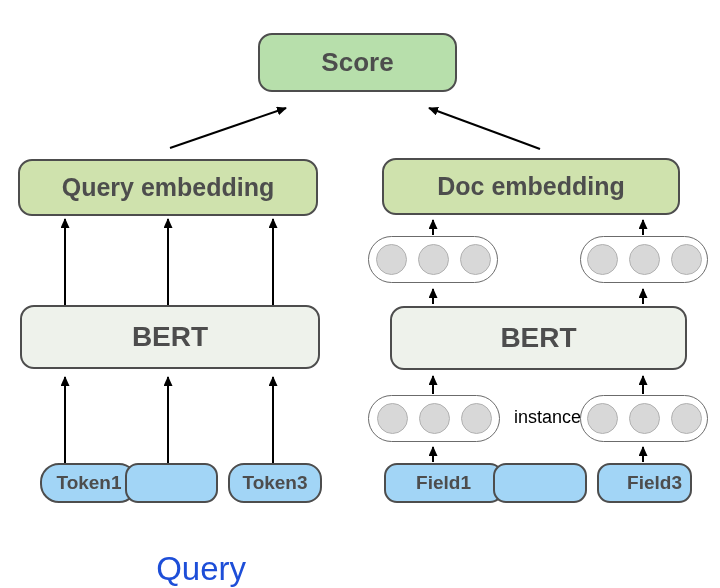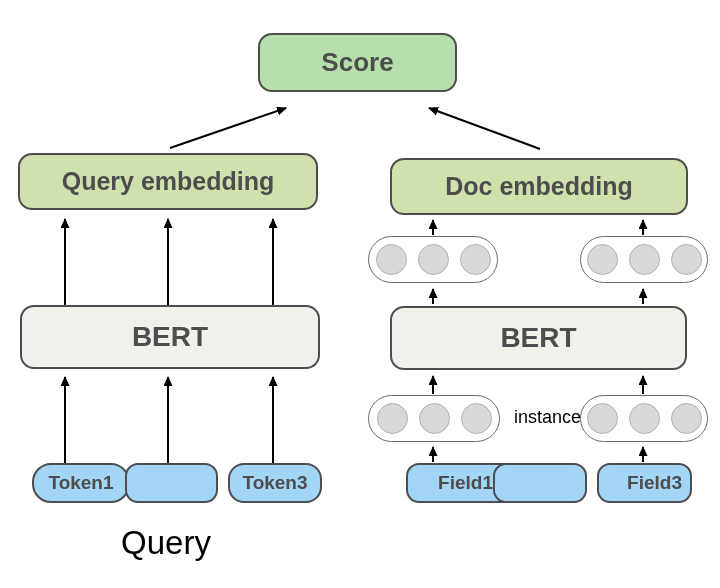--- a/index.html
+++ b/index.html
@@ -17,33 +17,33 @@
   .box {
     position:absolute;
     box-sizing:border-box;
     border:2px solid var(--border,#4d4d4d);
     display:flex; align-items:center; justify-content:center;
     font-weight:bold;
     color:#4d4d4d;
     background:#fff;
   }
   #score-box   { left:258px; top:13px;  width:199px; height:59px; border-radius:14px; background:var(--score-fill,#b7dfab); font-size:26px; }
-  #q-emb-box   { left:18px;  top:133px; width:300px; height:57px; border-radius:14px; background:var(--embedding-fill,#cfe2ad); font-size:25px; }
+  #q-emb-box   { left:18px;  top:139px; width:300px; height:57px; border-radius:14px; background:var(--embedding-fill,#cfe2ad); font-size:25px; }
   #q-bert-box  { left:20px;  top:285px; width:300px; height:64px; border-radius:14px; background:var(--bert-fill,#eef2eb); font-size:28px; }
-  #d-emb-box   { left:390px; top:138px; width:298px; height:57px; border-radius:14px; background:var(--embedding-fill,#cfe2ad); font-size:25px; }
+  #d-emb-box   { left:382px; top:138px; width:298px; height:57px; border-radius:14px; background:var(--embedding-fill,#cfe2ad); font-size:25px; }
   #d-bert-box  { left:390px; top:286px; width:297px; height:64px; border-radius:14px; background:var(--bert-fill,#eef2eb); font-size:28px; }
   .chip {
     top:443px; height:40px; border-radius:13px;
     background:var(--token-fill,#a2d5f6);
     font-size:19px;
   }
-  #tok1-box { left:32px;  width:98px;border-radius:19px; }
+  #tok1-box { left:40px;  width:98px;border-radius:19px; }
   #tok2-box { left:125px; width:93px; }
   #tok3-box { left:228px; width:94px;border-radius:16px; }
-  #f1-box   { left:406px; width:119px;text-align:right; }
+  #f1-box   { left:384px; width:119px;text-align:right; }
   #f2-box   { left:493px; width:94px; }
   #f3-box   { left:597px; width:95px;padding-left:20px; }
   .pill {
     position:absolute;
     box-sizing:border-box;
     height:47px; border-radius:24px;
     border:1.5px solid var(--pill-border,#6b6b6b);
     background:#ffffff;
     display:flex; align-items:center; justify-content:center;
     gap:11px;
@@ -56,22 +56,22 @@
     width:31px; height:31px; border-radius:50%;
     box-sizing:border-box;
     background:var(--circle-fill,#d8d8d8);
     border:1.5px solid var(--circle-border,#b1b1b1);
   }
   #instance-label {
     position:absolute; left:501px; top:387px; width:80px;
     text-align:right; font-size:18px; color:#000;
   }
   .caption {
-    position:absolute; top:504px; width:160px;
-    text-align:center; font-size:33px; color:#000000;
+    position:absolute; top:530px; width:160px;
+    text-align:right; font-size:33px; color:#1d4ed8;
   }
   #query-caption { left:86px; }
   #doc-caption   { left:460px; }
   #arrows {
     position:absolute; left:0; top:0;
     pointer-events:none;
   }
 </style>
 </head>
 <body>

